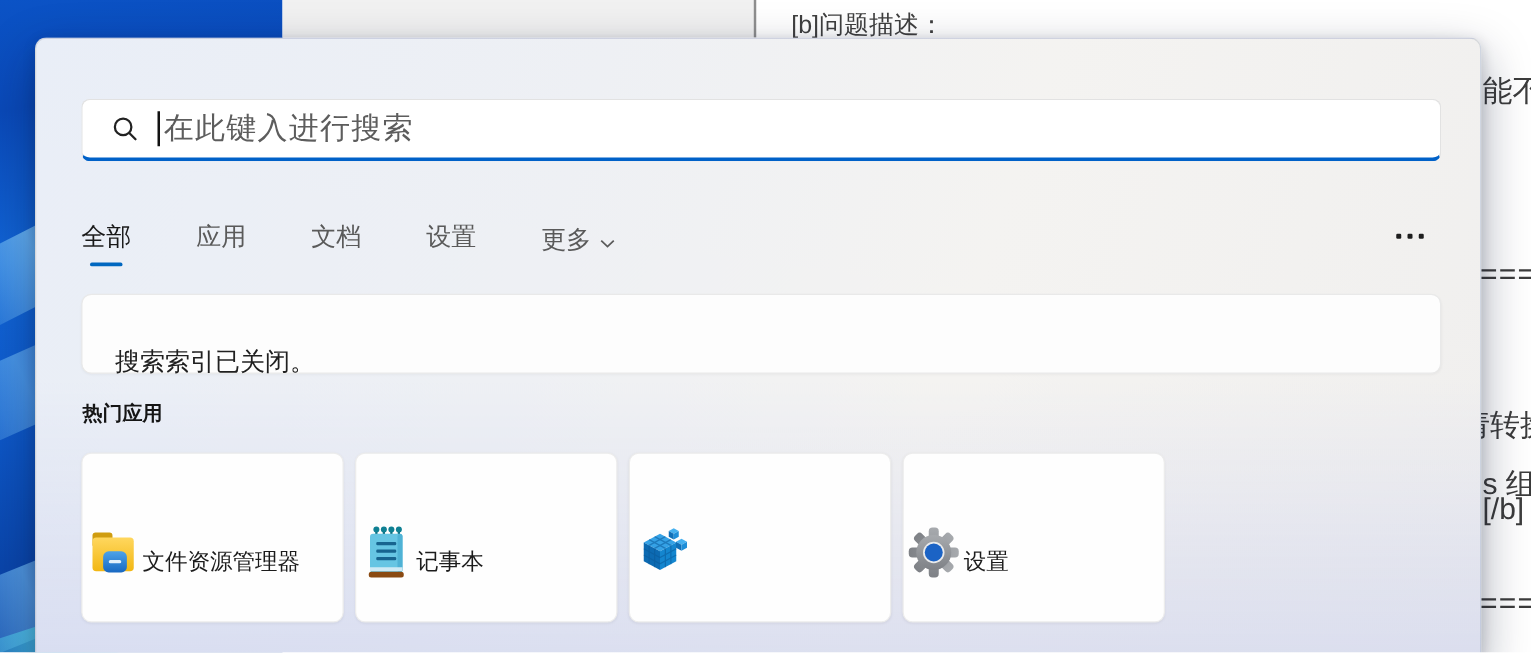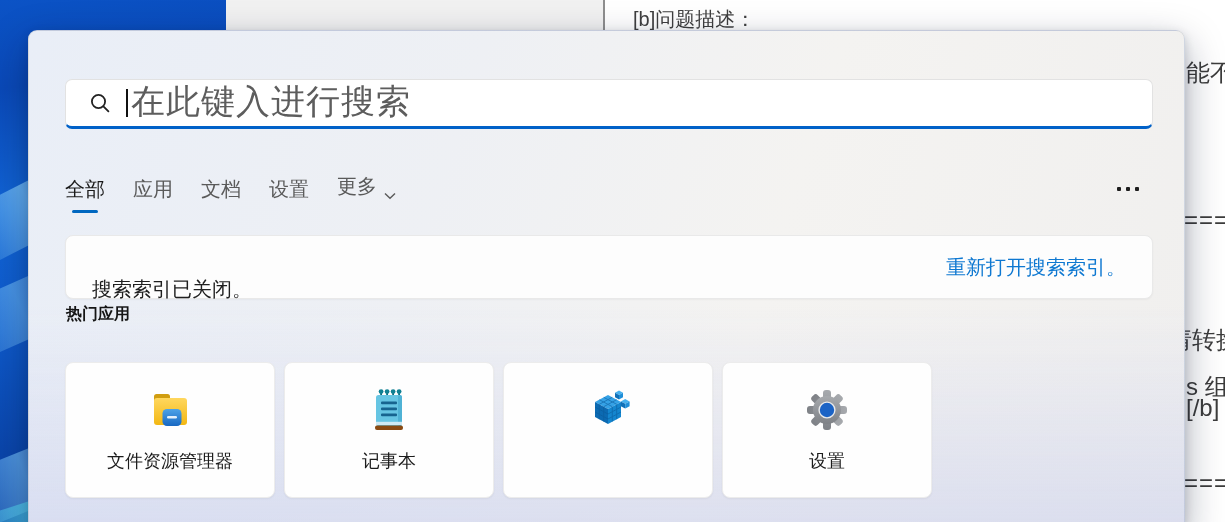--- a/index.html
+++ b/index.html
@@ -34,45 +34,45 @@
       linear-gradient(to bottom,rgba(208,214,240,0) 55%,rgba(204,210,238,0.6) 100%),
       linear-gradient(108deg,#e9eef7 0%,#eef0f4 35%,#f4f3f1 62%,#f0efee 100%);
     border:1px solid rgba(120,130,150,0.22);box-sizing:border-box;
     box-shadow:0 14px 38px rgba(10,20,50,0.35),0 3px 10px rgba(10,20,50,0.16);}
 
   .searchbox{position:absolute;left:36px;top:48px;width:1088px;height:50px;background:#ffffff;
     border:1px solid #e2e2e2;border-bottom:3px solid #0061c8;border-radius:7px;
     display:flex;align-items:center;padding:0 0 0 22px;box-sizing:border-box;}
   .search-glyph{flex:0 0 auto;margin-right:14px;display:flex;}
   .caret{width:2px;height:28px;background:#111;margin-right:3px;flex:0 0 auto;}
-  .placeholder{font-size:34px;color:#5d5d5d;letter-spacing:1px;padding-bottom:2px;white-space:nowrap;}
-
-  .tabs{position:absolute;left:36px;top:138px;width:1088px;display:flex;align-items:center;gap:28px;
+  .placeholder{font-size:24px;color:#5d5d5d;letter-spacing:1px;padding-bottom:2px;white-space:nowrap;}
+
+  .tabs{position:absolute;left:36px;top:138px;width:1088px;display:flex;align-items:center;gap:52px;
     font-size:20px;color:#5a5a5a;}
   .tab{position:relative;padding:4px 0 14px;cursor:default;white-space:nowrap;}
   .tab.active{color:#191919;}
   .tab.active::after{content:"";position:absolute;left:50%;transform:translateX(-50%);bottom:4px;
     width:26px;height:3px;border-radius:2px;background:#0067c0;}
-  .tab-more{display:flex;align-items:flex-start;gap:7px;}
+  .tab-more{display:flex;align-items:flex-end;gap:7px;}
   .chev{margin-top:9px;}
   .dots{margin-left:auto;display:flex;gap:5px;padding-right:14px;margin-top:-10px;}
   .dots i{width:4px;height:4px;background:#1e1e1e;border-radius:1px;display:block;}
 
   .notice{position:absolute;left:36px;top:204px;width:1088px;height:64px;background:#fdfdfd;
     border:1px solid #e9e9e9;border-radius:8px;box-sizing:border-box;
     display:flex;align-items:center;justify-content:space-between;padding:0 26px;font-size:20px;
     box-shadow:0 1px 2px rgba(0,0,0,0.04);}
   .notice-msg{color:#202020;margin-top:44px;}
   .notice-link{color:#0e78d1;cursor:pointer;white-space:nowrap;}
 
-  .section-title{position:absolute;left:37px;top:273px;font-size:16px;font-weight:bold;color:#151515;}
+  .section-title{position:absolute;left:37px;top:290px;font-size:16px;font-weight:bold;color:#151515;}
 
   .tiles{position:absolute;left:36px;top:331px;display:flex;gap:9px;}
   .tile{width:210px;height:136px;background:#fefefe;border:1px solid #ececec;border-radius:8px;
-    box-sizing:border-box;display:flex;flex-direction:column;align-items:center;padding-top:23px;
+    box-sizing:border-box;display:flex;flex-direction:row;align-items:center;padding-top:23px;
     box-shadow:0 1px 2px rgba(0,0,0,0.05);cursor:pointer;}
   .app-icon{width:48px;height:48px;flex:0 0 auto;}
   .app-label{margin-top:15px;font-size:18px;color:#1c1c1c;white-space:nowrap;}
 </style>
 </head>
 <body>
 
 <div class="canvas">
 
   <div class="wallpaper">
@@ -119,21 +119,20 @@
       </div>
       <div class="dots" title="">
         <i></i>
         <i></i>
         <i></i>
       </div>
     </div>
 
     <div class="notice">
       <span class="notice-msg">搜索索引已关闭。</span>
-      <span class="notice-link">重新打开搜索索引。</span>
     </div>
 
     <div class="section-title">热门应用</div>
 
     <div class="tiles">
 
       <div class="tile">
         <svg class="app-icon" viewBox="0 0 48 48">
           <defs>
             <linearGradient id="feGold" x1="0" y1="0" x2="0" y2="1">

